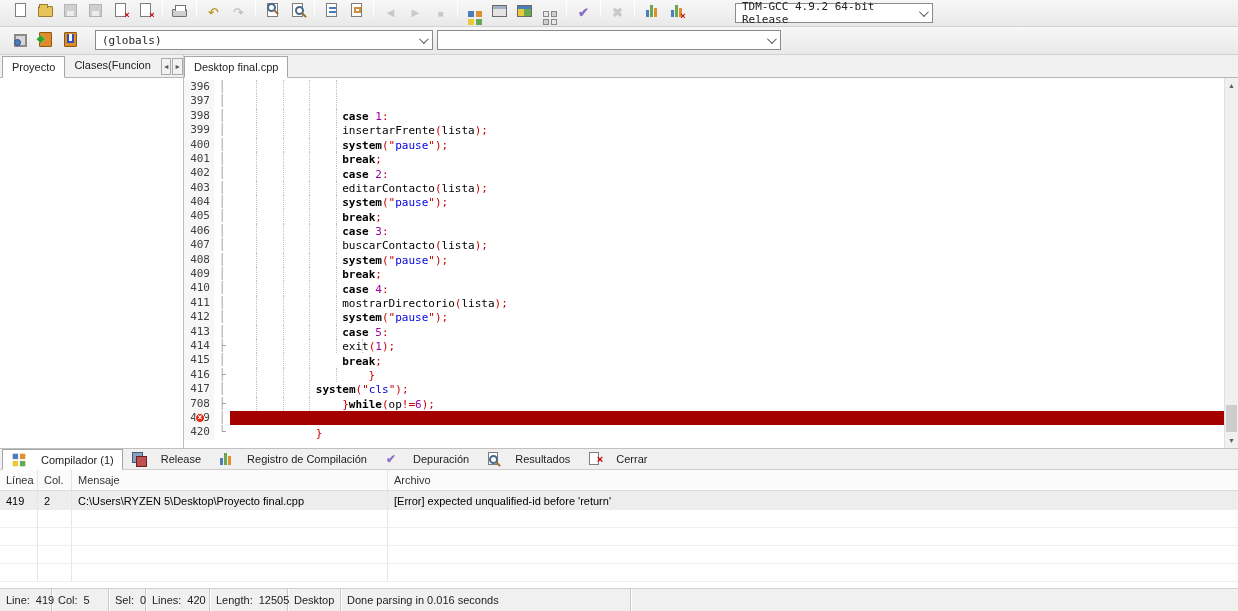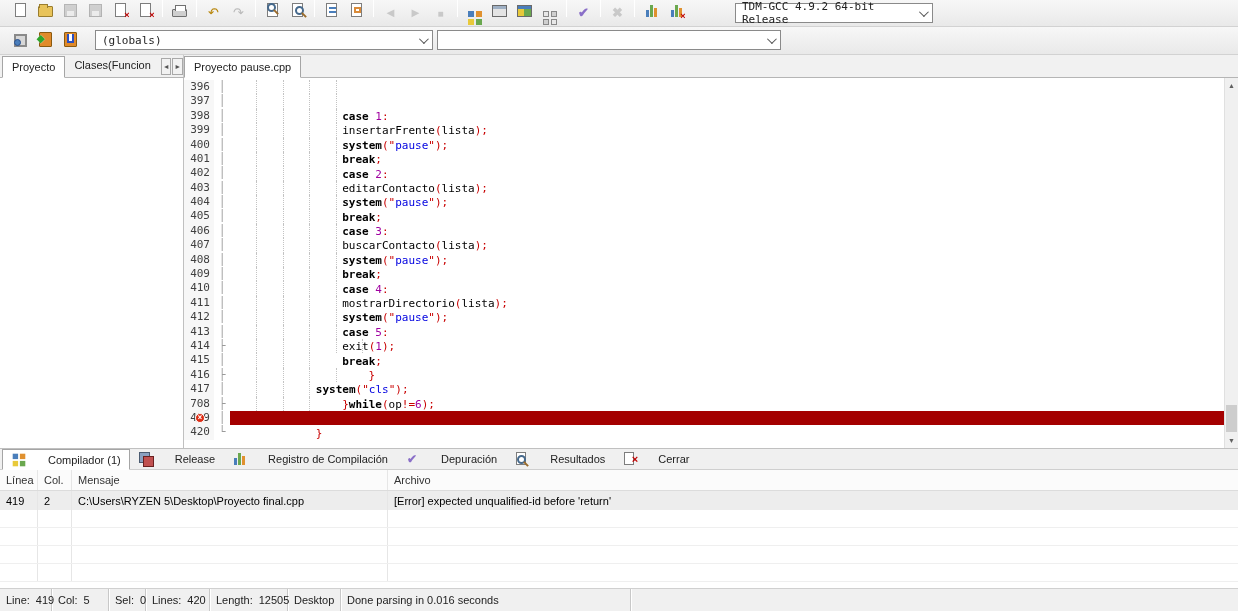--- a/index.html
+++ b/index.html
@@ -77,21 +77,21 @@
   .tk-num { color:#a000a0; }
   .tk-str { color:#0000e0; }
   .tk-w { color:#fff; }
   .vs { position:absolute; right:0; top:0; bottom:0; width:14px; background:#f0f0f0; border-left:1px solid #e0e0e0; }
   .vsa { height:15px; display:flex; align-items:center; justify-content:center; color:#606060; font-size:7px; }
   .vsa.dn { position:absolute; bottom:0; left:0; right:0; }
   .vst { position:absolute; left:1px; right:1px; bottom:16px; height:27px; background:#cdcdcd; }
 
   
   .btabs { height:22px; display:flex; align-items:flex-end; background:#f0f0f0; border-top:1px solid #c0c0c0; border-bottom:1px solid #cfcfcf; padding-left:2px; }
-  .btab { height:21px; display:inline-flex; align-items:center; gap:21px; padding:0 8px; color:#222; white-space:nowrap; }
+  .btab { height:21px; display:inline-flex; align-items:center; gap:14px; padding:0 8px; color:#222; white-space:nowrap; }
   .btab.act { background:#fff; border:1px solid #a5a5a5; border-bottom:1px solid #fff; margin-bottom:-1px; }
   .bic { width:16px; height:16px; position:relative; display:inline-flex; align-items:center; justify-content:center; flex:none; }
 
   .tbl { background:#fff; }
   .trow { display:grid; grid-template-columns:38px 34px 316px 1fr; }
   .trow > span { padding:0 0 0 6px; border-right:1px solid #e6e6e6; overflow:hidden; white-space:nowrap; display:flex; align-items:center; }
   .trow > span:last-child { border-right:none; }
   .thead { height:21px; background:#fbfbfb; border-bottom:1px solid #dcdcdc; color:#333; }
   .tdata { height:19px; background:#ededed; }
   .tempty { height:18px; border-bottom:1px solid #efefef; }
@@ -265,21 +265,21 @@
   </div>
 
   <div class="tabsrow">
     <div class="lefttabs">
       <div class="tab active">Proyecto</div>
       <div class="tab">Clases(Funcion</div>
       <span class="tsc">◄</span>
       <span class="tsc">►</span>
     </div>
     <div class="edtabs">
-      <div class="tab active">Proyecto pause.cpp</div>
+      <div class="tab active">Desktop final.cpp</div>
     </div>
   </div>
 
   <div class="main">
     <div class="leftpanel"></div>
     <div class="editor">
       <div class="codewrap" id="codelines">
           <div class="cl"><span class="gut">396</span><span class="fm">│</span><span class="cd"><span class="ig" style="left:26.4px"></span><span class="ig" style="left:52.8px"></span><span class="ig" style="left:79.2px"></span><span class="ig" style="left:105.6px"></span><span class="ct" style="padding-left:112.2px"><span class="tk-k">case </span><span class="tk-num">1</span><span class="tk-s">:</span></span></span></div>
           <div class="cl"><span class="gut">397</span><span class="fm">│</span><span class="cd"><span class="ig" style="left:26.4px"></span><span class="ig" style="left:52.8px"></span><span class="ig" style="left:79.2px"></span><span class="ig" style="left:105.6px"></span><span class="ct" style="padding-left:112.2px"><span class="tk-p">insertarFrente</span><span class="tk-s">(</span><span class="tk-p">lista</span><span class="tk-s">);</span></span></span></div>
           <div class="cl"><span class="gut">398</span><span class="fm">│</span><span class="cd"><span class="ig" style="left:26.4px"></span><span class="ig" style="left:52.8px"></span><span class="ig" style="left:79.2px"></span><span class="ig" style="left:105.6px"></span><span class="ct" style="padding-left:112.2px"><span class="tk-k">system</span><span class="tk-s">("</span><span class="tk-str">pause</span><span class="tk-s">");</span></span></span></div>

